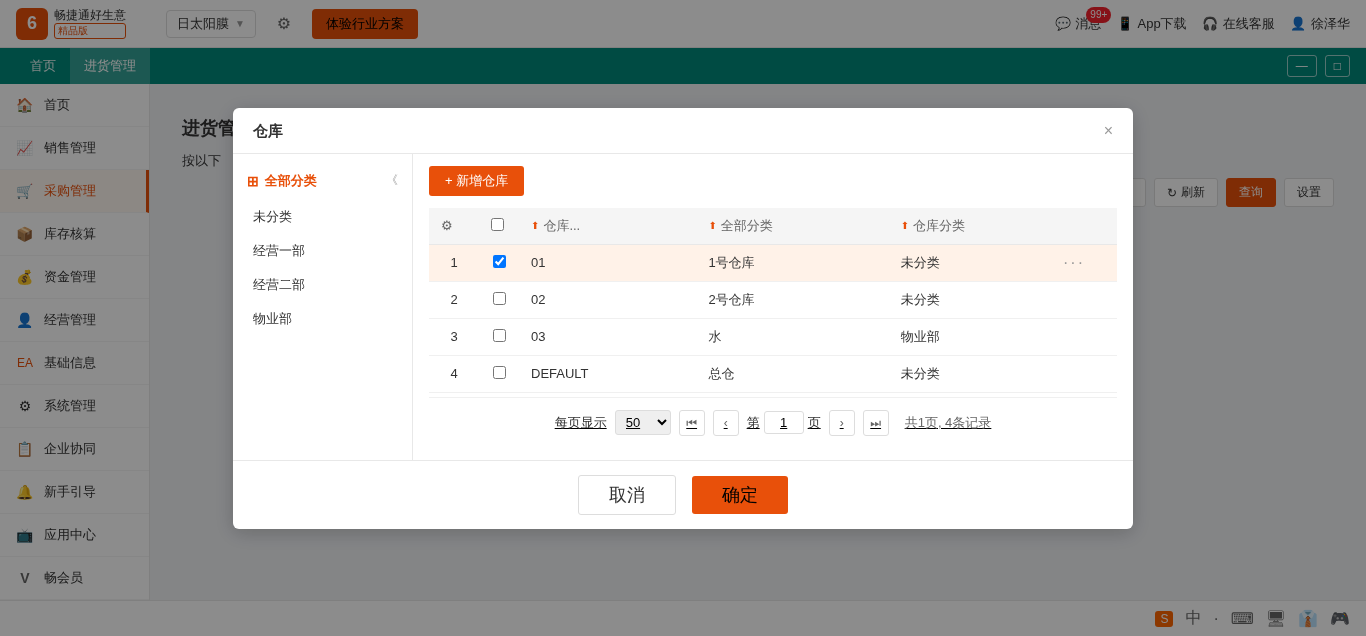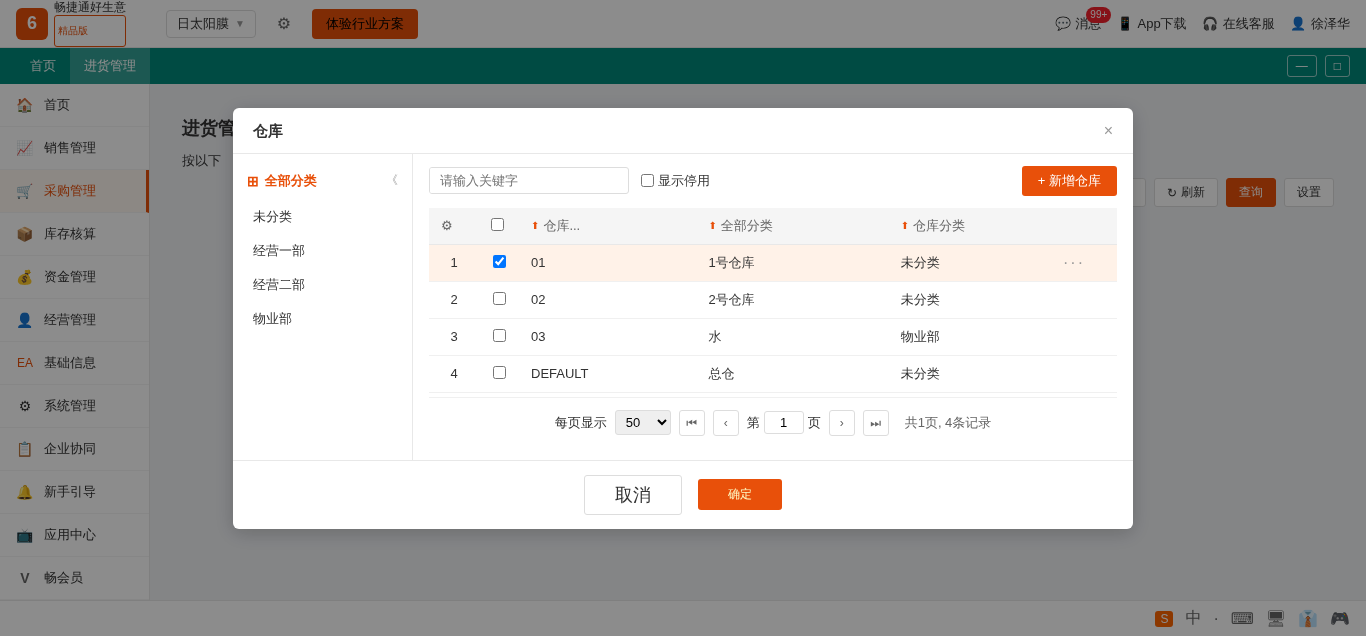--- a/index.html
+++ b/index.html
@@ -23,21 +23,21 @@
     }
     .logo-icon {
       width: 32px; height: 32px;
       background: #e8500a;
       border-radius: 6px;
       display: flex; align-items: center; justify-content: center;
       color: #fff; font-weight: bold; font-size: 18px;
       margin-right: 6px;
     }
     .logo-text { font-size: 12px; color: #333; line-height: 1.3; }
-    .logo-badge { font-size: 10px; color: #e8500a; border: 1px solid #e8500a; border-radius: 3px; padding: 8px 3px; }
+    .logo-badge { font-size: 10px; color: #e8500a; border: 1px solid #e8500a; border-radius: 3px; padding: 0 3px; }
     .header-center {
       flex: 1;
       display: flex;
       align-items: center;
       gap: 12px;
     }
     .store-selector {
       display: flex; align-items: center; gap: 6px;
       border: 1px solid #ddd; border-radius: 4px;
       padding: 4px 10px; cursor: pointer; background: #fff;
@@ -252,21 +252,21 @@
     .data-table tr.highlighted td { background: #fff2e8; }
     .th-with-icon { display: flex; align-items: center; gap: 4px; }
     .sort-icon { color: #e8500a; font-size: 10px; }
     .num-col { width: 50px; text-align: center; color: #666; }
     .check-col { width: 40px; text-align: center; }
     .action-dots { color: #999; cursor: pointer; font-size: 16px; letter-spacing: 2px; }
 
     
     .pagination-bar {
       display: flex; align-items: center; justify-content: center;
-      padding: 12px 0; gap: 8px; border-top: 1px solid #f0f0f0; margin-top: 4px;
+      padding: 12px 0; gap: 8px; border-top: 1px solid #f0f0f0; margin-top: 4px; text-decoration: underline;
     }
     .page-label { font-size: 13px; color: #333; }
     .page-size-select {
       border: 1px solid #ddd; border-radius: 3px;
       padding: 3px 6px; font-size: 13px; cursor: pointer;
     }
     .page-nav-btn {
       background: none; border: 1px solid #ddd; border-radius: 3px;
       width: 26px; height: 26px; cursor: pointer; color: #666; font-size: 12px;
       display: flex; align-items: center; justify-content: center;
@@ -283,22 +283,22 @@
     .dialog-footer {
       display: flex; align-items: center; justify-content: center;
       gap: 16px; padding: 14px 20px;
       border-top: 1px solid #e8e8e8;
     }
     .btn-cancel {
       border: 1px solid #ddd; background: #fff; color: #333;
       border-radius: 3px; padding: 7px 30px; cursor: pointer; font-size: 18px;
     }
     .btn-confirm {
-      background: #e8500a; color: #fef9c3; border: none;
-      border-radius: 3px; padding: 7px 30px; cursor: pointer; font-size: 12px;
+      background: #e8500a; color: #000000; border: none;
+      border-radius: 3px; padding: 7px 30px; cursor: pointer; font-size: 18px;
     }
 
     
     .bottom-bar {
       position: fixed; bottom: 0; left: 0; right: 0;
       background: #fff;
       height: 36px;
       border-top: 1px solid #e8e8e8;
       display: flex; align-items: center; justify-content: flex-end;
       padding: 0 16px; gap: 12px;
@@ -483,32 +483,20 @@
           <span>经营二部</span>
         </div>
         <div class="category-item">
           <span>物业部</span>
         </div>
       </div>
 
       <div class="table-panel">
 
         <div class="table-toolbar">
-          <div style="display:flex; align-items:center; gap:12px;">
-            <div class="search-box">
-              <input class="search-input" type="text" placeholder="请输入关键字" style="">
-              <button class="search-icon-btn">
-                
-              </button>
-            </div>
-            <label class="show-disabled">
-              <input type="checkbox" style="">
-              <span>显示停用</span>
-            </label>
-          </div>
           <button class="add-warehouse-btn">+ 新增仓库</button>
         </div>
 
         <div style="flex:1; overflow-y:auto;">
           <table class="data-table">
             <thead>
               <tr>
                 <th class="num-col">
                   <span>⚙</span>
                 </th>

